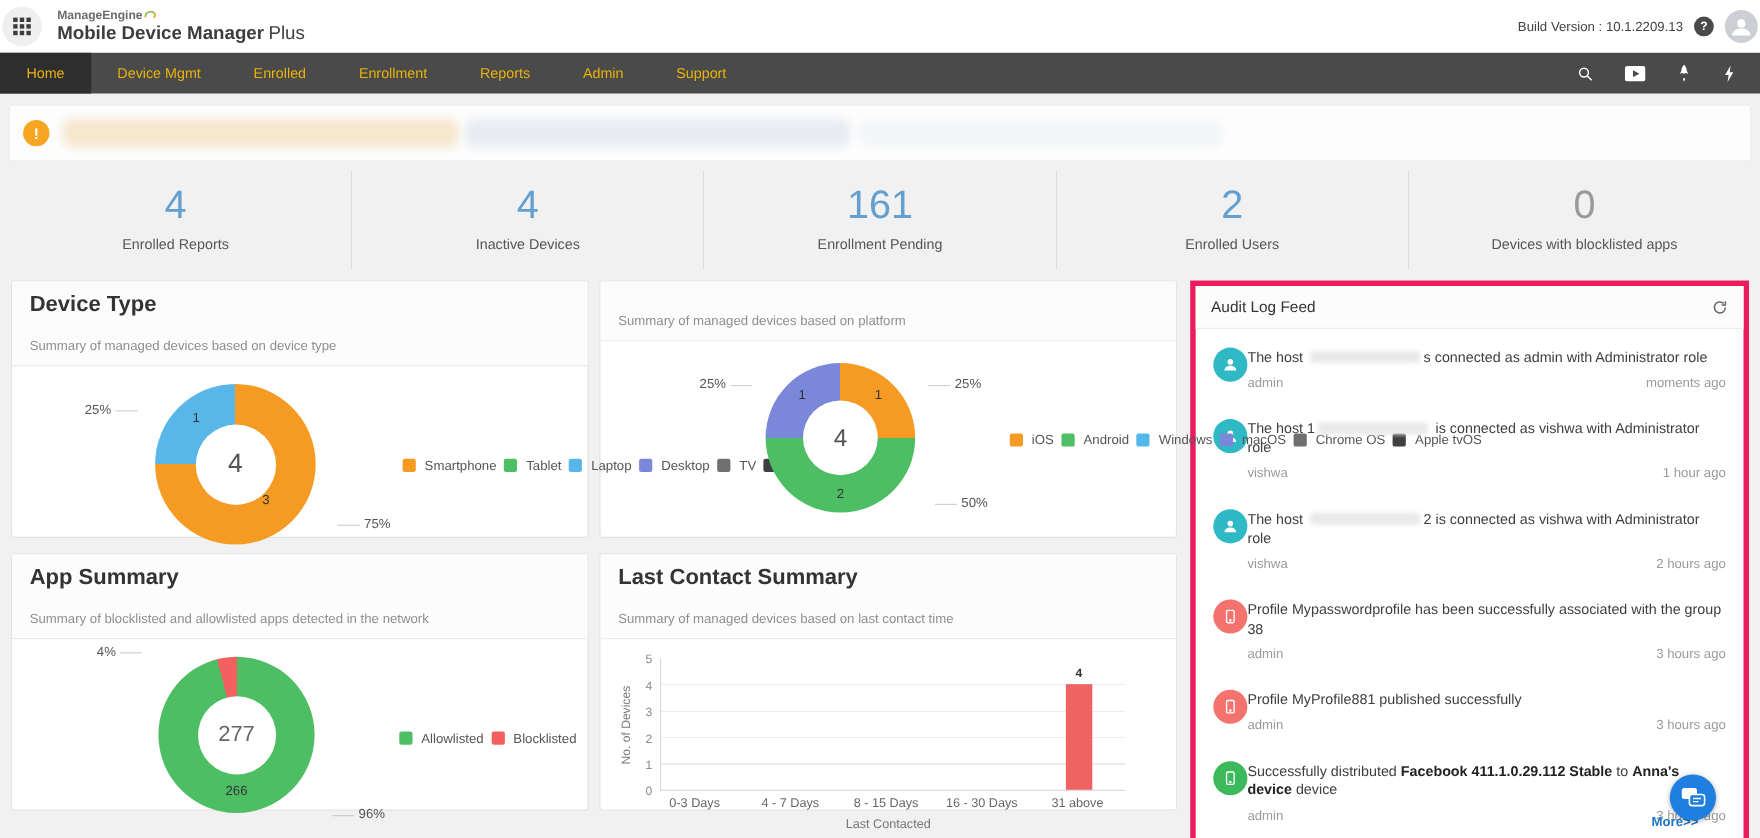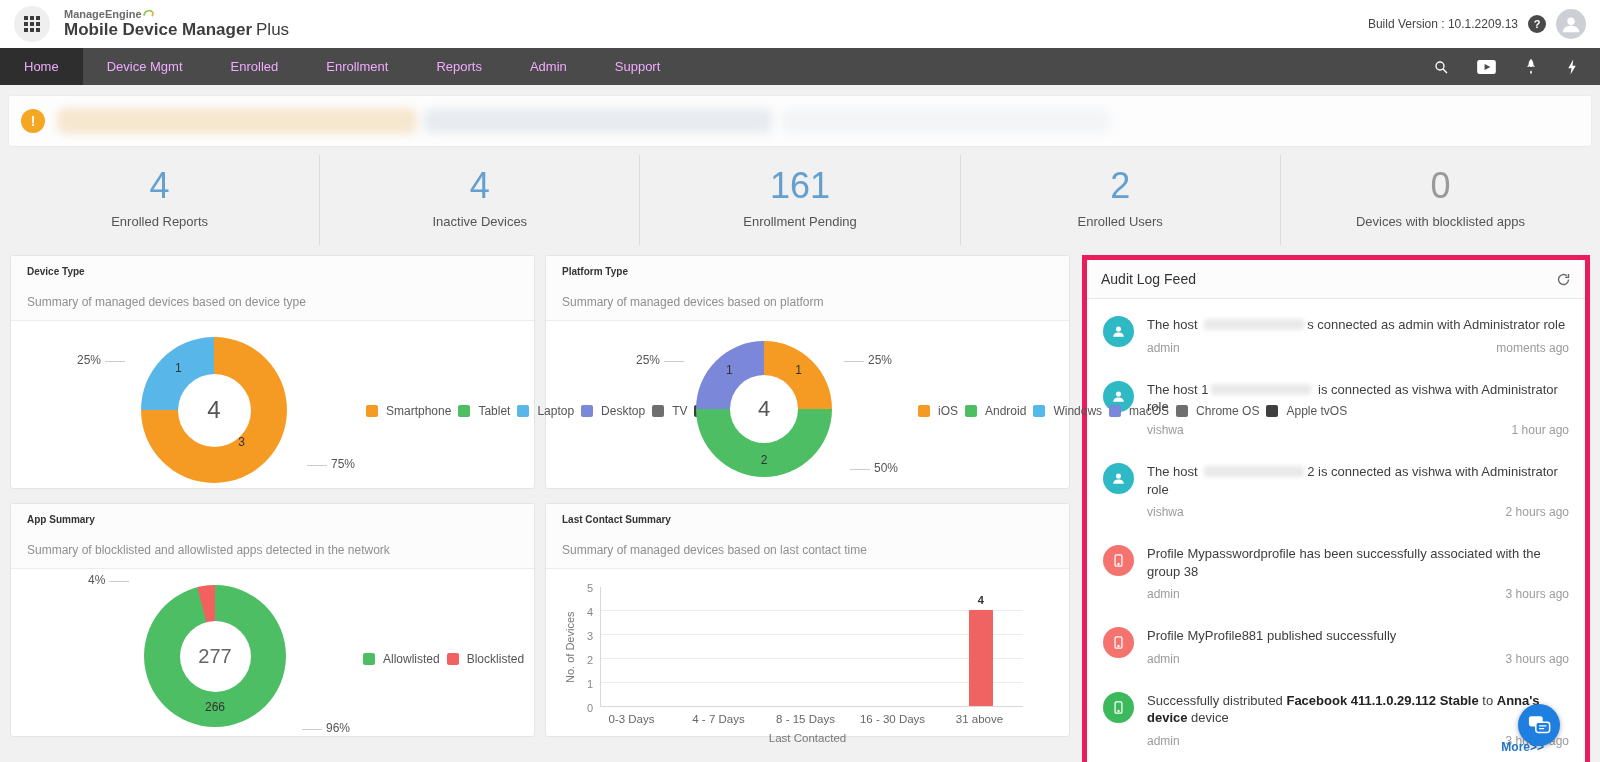--- a/index.html
+++ b/index.html
@@ -1,35 +1,35 @@
 <!DOCTYPE html>
 <html><head>
 <meta charset="utf-8">
 <style>
   * { margin:0; padding:0; box-sizing:border-box; }
   body { font-family:"Liberation Sans", sans-serif; background:#e8e8e8; }
   .page { width:1600px; height:762px; position:relative; overflow:hidden; background:#f1f1f1; }
 
   
-  .topbar { height:48px; background:#fff; display:flex; align-items:center; padding:0 14px; }
+  .topbar { height:48px; background:#fff; display:flex; align-items:center; padding:0 2px; }
   .app-grid { width:36px; height:36px; border-radius:50%; background:#efefef; display:grid; place-items:center; margin-right:14px; cursor:pointer; }
   .grid-glyph { display:grid; grid-template-columns:repeat(3,4px); gap:2px; }
   .grid-glyph i { width:4px; height:4px; background:#3c3c3c; }
   .brand-line { font-size:11px; color:#6b6b6b; font-weight:700; line-height:1.1; display:flex; align-items:flex-start; gap:1px; }
   .product-line { font-size:17px; color:#3d3d3d; font-weight:700; line-height:1.2; }
   .product-suffix { font-weight:400; margin-left:4px; }
   .topbar-right { margin-left:auto; display:flex; align-items:center; gap:10px; }
   .build { font-size:12px; color:#444; }
   .help { width:18px; height:18px; border-radius:50%; background:#4a4a4a; color:#fff; font-size:11px; font-weight:700; display:grid; place-items:center; cursor:pointer; }
   .avatar { width:30px; height:30px; border-radius:50%; background:#ccd0d4; display:grid; place-items:center; overflow:hidden; cursor:pointer; }
 
   
   .navbar { height:37px; background:#4a4a4a; display:flex; align-items:stretch; }
   .nav-items { display:flex; align-items:stretch; }
-  .nav-item { padding:0 24px; display:flex; align-items:center; font-size:13px; color:#f0abfc; cursor:pointer; }
+  .nav-item { padding:0 24px; display:flex; align-items:center; font-size:13px; color:#eab308; cursor:pointer; }
   .nav-item.active { background:#2e2e2e; }
   .nav-icons { margin-left:auto; display:flex; align-items:center; gap:28px; padding:0 22px; }
   .nav-ic { display:grid; place-items:center; cursor:pointer; }
 
   
   .alert-bar { margin:10px 8px 8px; background:#fdfdfd; border:1px solid #ececec; border-radius:3px; height:52px; display:flex; align-items:center; padding:0 12px; gap:12px; }
   .warn-icon { width:24px; height:24px; border-radius:50%; background:#F5A623; color:#fff; font-weight:700; display:grid; place-items:center; font-size:14px; flex:none; }
   .blob { height:26px; border-radius:8px; filter:blur(4px); }
   .blob1 { width:360px; background:#f6e7cf; }
   .blob2 { width:350px; background:#e8ecf1; margin-left:-6px; }
@@ -41,21 +41,21 @@
   .stat:last-child { border-right:none; }
   .stat-value { font-size:36px; font-weight:300; color:#64A0CF; line-height:1.15; }
   .stat.muted .stat-value { color:#9a9a9a; }
   .stat-label { font-size:13px; color:#555; margin-top:8px; }
 
   
   .main { display:flex; gap:12px; padding:0 10px; align-items:flex-start; }
   .left-grid { width:1060px; display:grid; grid-template-columns:1fr 1fr; gap:14px 10px; }
   .card { background:#fff; border:1px solid #e4e4e4; border-radius:3px; height:234px; }
   .card-head { padding:10px 16px 11px; border-bottom:1px solid #ececec; background:#fcfcfc; }
-  .card-title { font-size:10px; font-weight:700; color:#333; }
+  .card-title { font-size:20px; font-weight:700; color:#333; }
   .card-sub { font-size:12px; color:#8f8f8f; margin-top:18px; }
   .card-body { position:relative; height:180px; }
 
   
   .donut-wrap { position:absolute; }
   .donut { width:100%; height:100%; border-radius:50%; position:relative; }
   .donut::after { content:""; position:absolute; inset:25%; background:#fff; border-radius:50%; }
   .center-label { position:absolute; inset:0; display:grid; place-items:center; color:#555; z-index:2; }
   .callout { position:absolute; font-size:12px; color:#555; white-space:nowrap; z-index:3; }
   .inner-label { position:absolute; font-size:12px; color:#333; z-index:3; }
@@ -105,21 +105,21 @@
   .xlabels { display:flex; padding:6px 46px 0 42px; }
   .xlabels span { flex:1; text-align:center; font-size:11.5px; color:#666; }
   .xaxis-title { text-align:center; font-size:11.5px; color:#777; margin-top:7px; }
 
   
   .audit-outer { flex:1; border:5px solid #EB1C5D; background:#fff; height:540px; }
   .audit-head { display:flex; justify-content:space-between; align-items:center; padding:11px 14px; border-bottom:1px solid #e8e8e8; background:#fcfcfc; }
   .audit-title { font-size:14px; color:#333; }
   .refresh-btn { cursor:pointer; display:grid; place-items:center; }
   .audit-list { padding:4px 16px; }
-  .entry { display:flex; gap:13px; padding:13px 0; }
+  .entry { display:flex; padding:13px 0; }
   .entry-icon { width:31px; height:31px; border-radius:50%; flex:none; display:grid; place-items:center; }
   .entry-main { flex:1; min-width:0; }
   .entry-msg { font-size:13px; color:#3e3e3e; line-height:1.35; }
   .entry-msg b { color:#222; }
   .entry-meta { display:flex; justify-content:space-between; font-size:12px; color:#9b9b9b; margin-top:7px; }
   .redact { display:inline-block; width:100px; height:11px; background:#e9e9e9; border-radius:3px; filter:blur(2px); vertical-align:baseline; margin:0 3px; transform:translateY(1px); }
 
   .more-link { position:absolute; right:56px; bottom:8px; color:#2176C7; font-size:12px; cursor:pointer; z-index:5;font-weight:bold; }
   .chat-fab { position:absolute; right:40px; bottom:16px; width:42px; height:42px; border-radius:50%; background:#1E7FE0; display:grid; place-items:center; box-shadow:0 1px 5px rgba(0,0,0,.35); z-index:6; cursor:pointer; }
 </style>
@@ -274,21 +274,20 @@
               <div class="legend-item">
                 <span class="legend-box" style="background: rgb(63, 63, 63);"></span>
                 <span>Others</span>
               </div>
             </div>
         </div>
       </div>
 
       <div class="card">
         <div class="card-head">
-          <div class="card-title">Platform Type</div>
           <div class="card-sub">Summary of managed devices based on platform</div>
         </div>
         <div class="card-body">
           <div class="donut-wrap" id="chart-platform_type">
               <div class="donut" style="background: conic-gradient(rgb(245, 155, 35) 0deg, rgb(245, 155, 35) 90deg, rgb(77, 190, 99) 90deg, rgb(77, 190, 99) 270deg, rgb(123, 135, 217) 270deg, rgb(123, 135, 217) 360deg);"></div>
               <span class="center-label">4</span>
               <span class="callout co-tl cl-l">25%</span>
               <span class="callout co-tr cl-r">25%</span>
               <span class="callout co-br cl-r">50%</span>
               <span class="inner-label in-tl">1</span>

